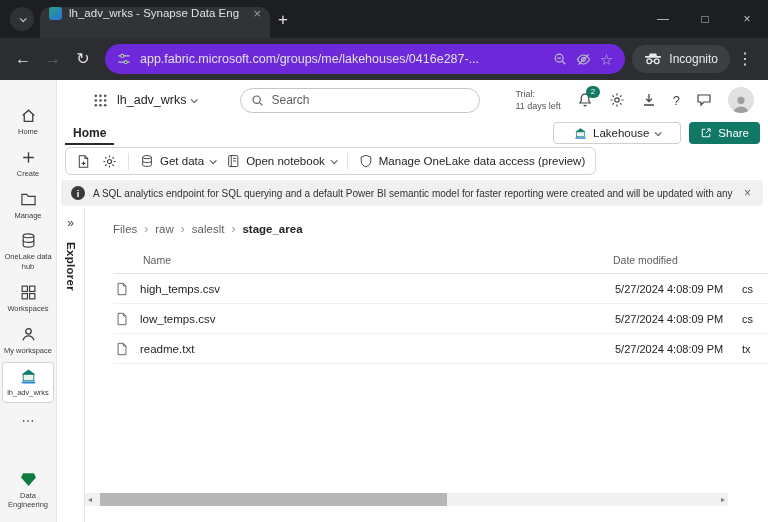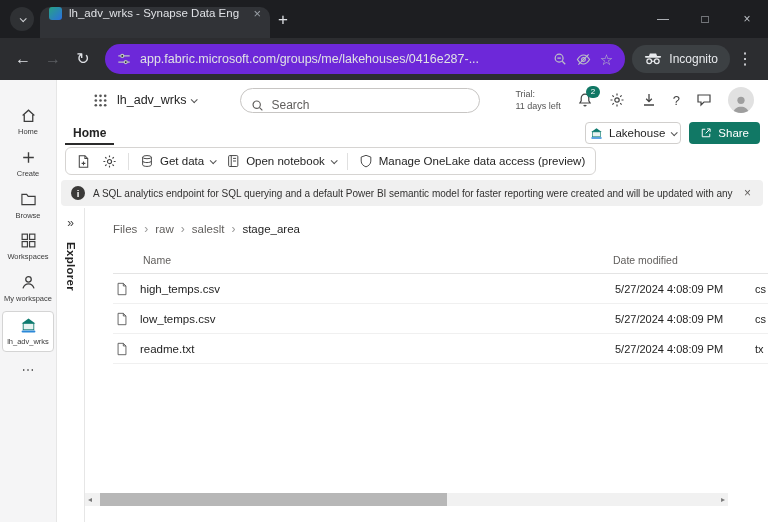--- a/index.html
+++ b/index.html
@@ -42,37 +42,37 @@
   .rail-item.selected { background:#fff; border:1px solid #d4d4d4; }
   .rail-label { font-size:7.5px; color:#3b3b3b; text-align:center; line-height:1.3; margin-top:3px; }
   .rail-more { font-size:13px; color:#3b3b3b; padding:2px 0; }
   .rail-spacer { flex:1; }
 
   .main { flex:1; min-width:0; display:flex; flex-direction:column; }
   .app-header { height:40px; flex:0 0 auto; display:flex; align-items:center; padding:0 10px 0 36px; background:#fff; }
   .ws-name { font-size:12.5px; color:#242424; margin-left:9px; }
   .ws-chev { color:#555; margin-left:5px; }
   .search { width:240px; height:25px; border:1px solid #c7c5c3; border-radius:13px; background:#fff;
-            display:flex; align-items:flex-end; gap:7px; padding:0 10px; margin-left:44px; }
+            display:flex; align-items:center; gap:7px; padding:0 10px; margin-left:44px; }
   .search input { border:none; outline:none; flex:1; min-width:0; font-size:12px; background:transparent; color:#242424; }
   .search input::placeholder { color:#605e5c; }
   .hdr-right { margin-left:auto; display:flex; align-items:center; gap:16px; padding-right:4px; }
   .trial { font-size:9px; color:#555; line-height:1.35; }
   .bell-wrap { position:relative; display:flex; }
   .badge { position:absolute; top:-6px; right:-7px; background:#117865; color:#fff; border-radius:8px;
            font-size:8px; padding:1.5px 4.5px; line-height:1.1; }
   .hdr-glyph { font-size:13px; color:#444; line-height:1; }
   .avatar { width:26px; height:26px; border-radius:50%; background:#e1e1e1; overflow:hidden;
             display:flex; align-items:flex-end; justify-content:center; }
 
   .tab-row { height:26px; flex:0 0 auto; display:flex; align-items:center; padding:0 8px 0 8px; }
   .home-tab { font-size:12px; font-weight:700; color:#242424; padding:4px 8px 3px 8px; border-bottom:2.5px solid #2b2b2b; }
   .tabrow-right { margin-left:auto; display:flex; align-items:center; gap:8px; }
   .lakehouse-btn { display:flex; align-items:center; gap:6px; border:1px solid #d1cfcd; background:#fff;
-                   border-radius:4px; height:22px; padding:0 4px; font-size:11.5px; color:#242424; }
+                   border-radius:4px; height:22px; padding:0 20px; font-size:11.5px; color:#242424; }
   .mini-chev { color:#555; }
   .share-btn { display:flex; align-items:center; gap:6px; background:#117865; color:#fff;
                border-radius:4px; height:22px; padding:0 11px; font-size:11.5px; }
 
   .ribbon { height:32px; flex:0 0 auto; display:flex; align-items:center; padding:0 8px 2px 8px; }
   .ribbon-group { display:inline-flex; align-items:center; gap:11px; border:1px solid #d6d4d2; border-radius:6px;
                   height:28px; padding:0 10px;text-align:right; }
   .rbtn { display:flex; align-items:center; gap:6px; font-size:11.5px; color:#242424; }
   .vdiv { width:1px; height:17px; background:#e0e0e0; }
 
@@ -85,33 +85,33 @@
 
   .content { flex:1; min-height:0; display:flex; }
   .explorer { width:28px; flex:0 0 auto; border-right:1px solid #e6e6e6; display:flex; flex-direction:column;
               align-items:center; padding-top:8px; gap:12px; }
   .expand-glyph { font-size:12px; color:#424242; }
   .explorer-title { writing-mode:vertical-rl; font-size:11.5px; font-weight:700; color:#242424; letter-spacing:.3px; }
 
   .files { flex:1; min-width:0; position:relative; padding:14px 0 0 28px; overflow:hidden; }
   .breadcrumb { display:flex; align-items:center; gap:7px; font-size:11.5px; color:#605e5c; }
   .crumb-sep { color:#9a9a9a; font-size:12px; }
-  .crumb-last { color:#242424; font-weight:400; }
+  .crumb-last { color:#242424; font-weight:700; }
 
   .thead { position:relative; height:26px; margin-top:12px; border-bottom:1px solid #e4e4e4;
            font-size:10.5px; color:#605e5c; }
   .thead span { position:absolute; bottom:7px;margin-left:28px; }
   .col-name { left:2px; }
   .col-mod  { left:472px; }
   .col-type { left:629px; }
   .trow { position:relative; height:30px; border-bottom:1px solid #f0f0f0; }
   .ficon { position:absolute; left:2px; top:8px; }
   .fname { position:absolute; left:27px; top:9px; font-size:11.5px; color:#242424; }
   .fdate { position:absolute; left:472px; top:9px; font-size:11px; color:#242424;margin-left:30px; }
-  .ftype { position:absolute; left:629px; top:9px; font-size:11px; color:#242424; white-space:nowrap;margin-left:13px; }
+  .ftype { position:absolute; left:629px; top:9px; font-size:11px; color:#242424; white-space:nowrap; }
 
   .hscroll { position:absolute; left:0; right:40px; bottom:16px; height:13px; background:#f1f1f1;
              display:flex; align-items:center; justify-content:space-between; padding:0 3px; }
   .scroll-arrow { font-size:8px; color:#7a7a7a; line-height:1; }
   .hthumb { position:absolute; left:15px; top:0; height:13px; width:54%; background:#b7b7b7; }
 
   svg { display:block; }
 </style>
 </head>
 <body>
@@ -197,21 +197,31 @@
           </svg>
         </span>
         <span class="rail-label">Create</span>
       </div>
       <div class="rail-item">
         <span>
           <svg width="17" height="17" viewBox="0 0 16 16" fill="none" stroke="#3d3d3d" stroke-width="1.1">
             <path d="M1.8 3.2h4.5l1.4 1.8h6.5v7.8H1.8z"></path>
           </svg>
         </span>
-        <span class="rail-label">Browse</span>
+        <span class="rail-label">Manage</span>
+      </div>
+      <div class="rail-item">
+        <span>
+          <svg width="17" height="17" viewBox="0 0 16 16" fill="none" stroke="#3d3d3d" stroke-width="1.1">
+            <ellipse cx="8" cy="3.6" rx="5" ry="1.8"></ellipse>
+            <path d="M3 3.6v8.8c0 1 2.2 1.8 5 1.8s5-.8 5-1.8V3.6"></path>
+            <path d="M3 8c0 1 2.2 1.8 5 1.8S13 9 13 8"></path>
+          </svg>
+        </span>
+        <span class="rail-label">OneLake data hub</span>
       </div>
       <div class="rail-item">
         <span>
           <svg width="17" height="17" viewBox="0 0 16 16" fill="none" stroke="#3d3d3d" stroke-width="1.1">
             <rect x="2" y="2" width="5" height="5"></rect>
               <rect x="9" y="2" width="5" height="5"></rect>
             <rect x="2" y="9" width="5" height="5"></rect>
               <rect x="9" y="9" width="5" height="5"></rect>
           </svg>
         </span>
@@ -233,20 +243,28 @@
             <rect x="3" y="6" width="10" height="6" fill="#e8f3f1" stroke="#0f7b6f" stroke-width="0.8"></rect>
             <rect x="1.5" y="12.6" width="13" height="2" rx="1" fill="#2b88d8"></rect>
           </svg>
         </span>
         <span class="rail-label">lh_adv_wrks</span>
       </div>
       <div class="rail-item">
         <span class="rail-more">⋯</span>
       </div>
       <div class="rail-spacer"></div>
+      <div class="rail-item">
+        <span>
+          <svg width="17" height="17" viewBox="0 0 16 16">
+            <path d="M3 2.2h10l2 4L8 14.2 1 6.2z" fill="#0e7a3d"></path>
+          </svg>
+        </span>
+        <span class="rail-label">Data Engineering</span>
+      </div>
     </div>
 
     <div class="main">
 
       <div class="app-header">
         <span>
           <svg width="15" height="15" viewBox="0 0 16 16" fill="#555">
             <circle cx="3" cy="3" r="1.4"></circle>
               <circle cx="8" cy="3" r="1.4"></circle>
               <circle cx="13" cy="3" r="1.4"></circle>

